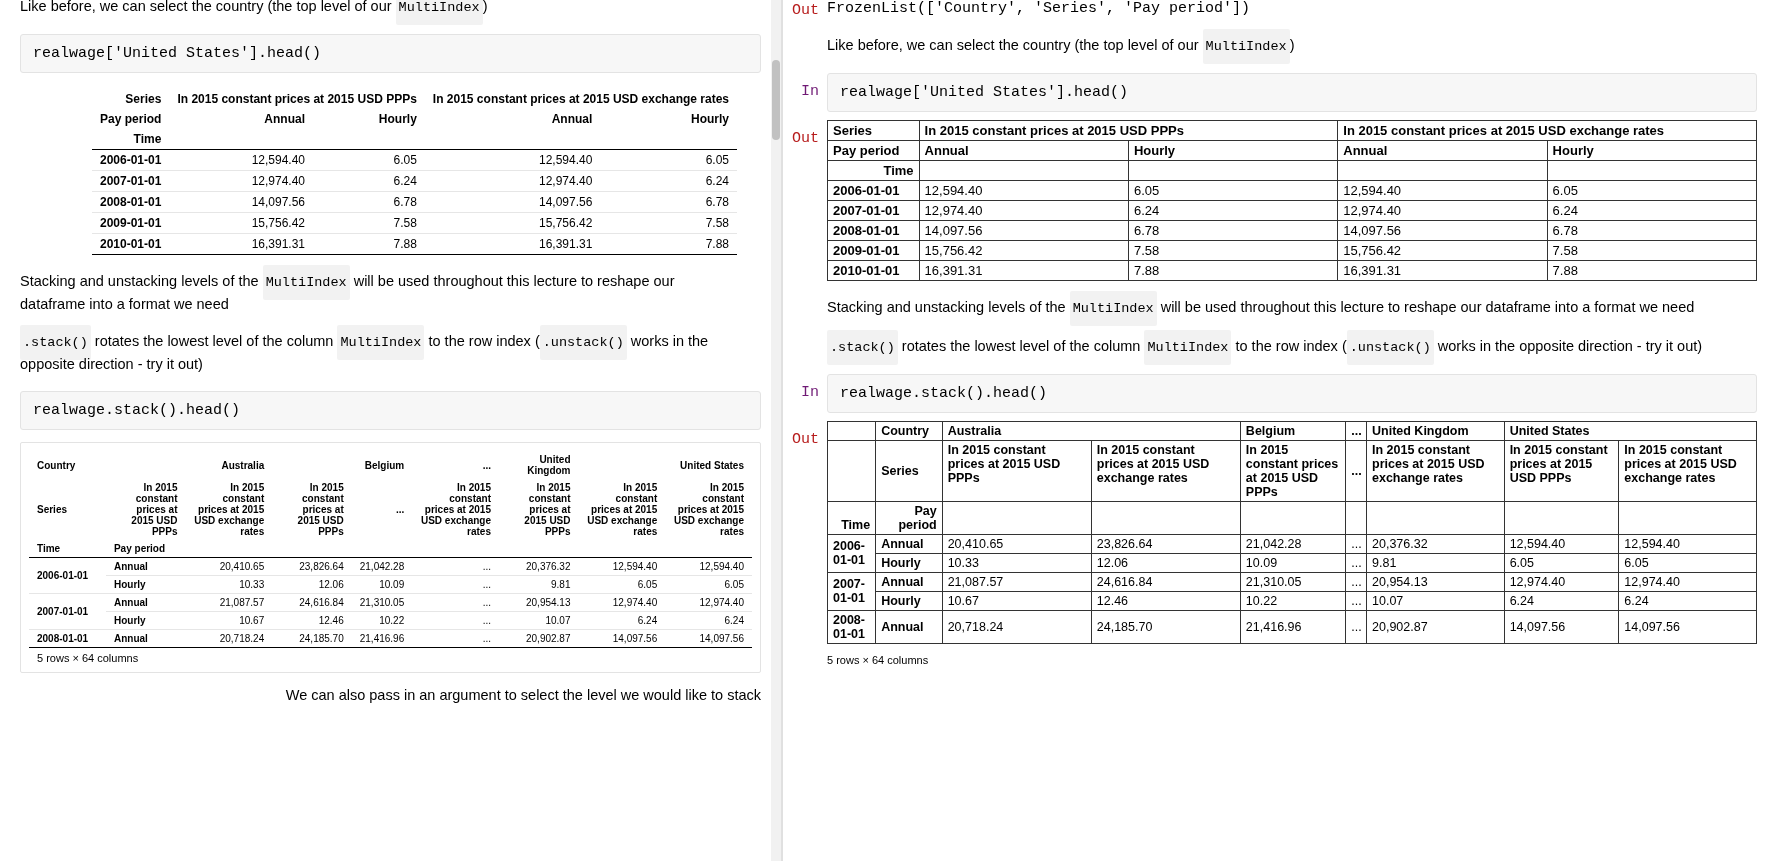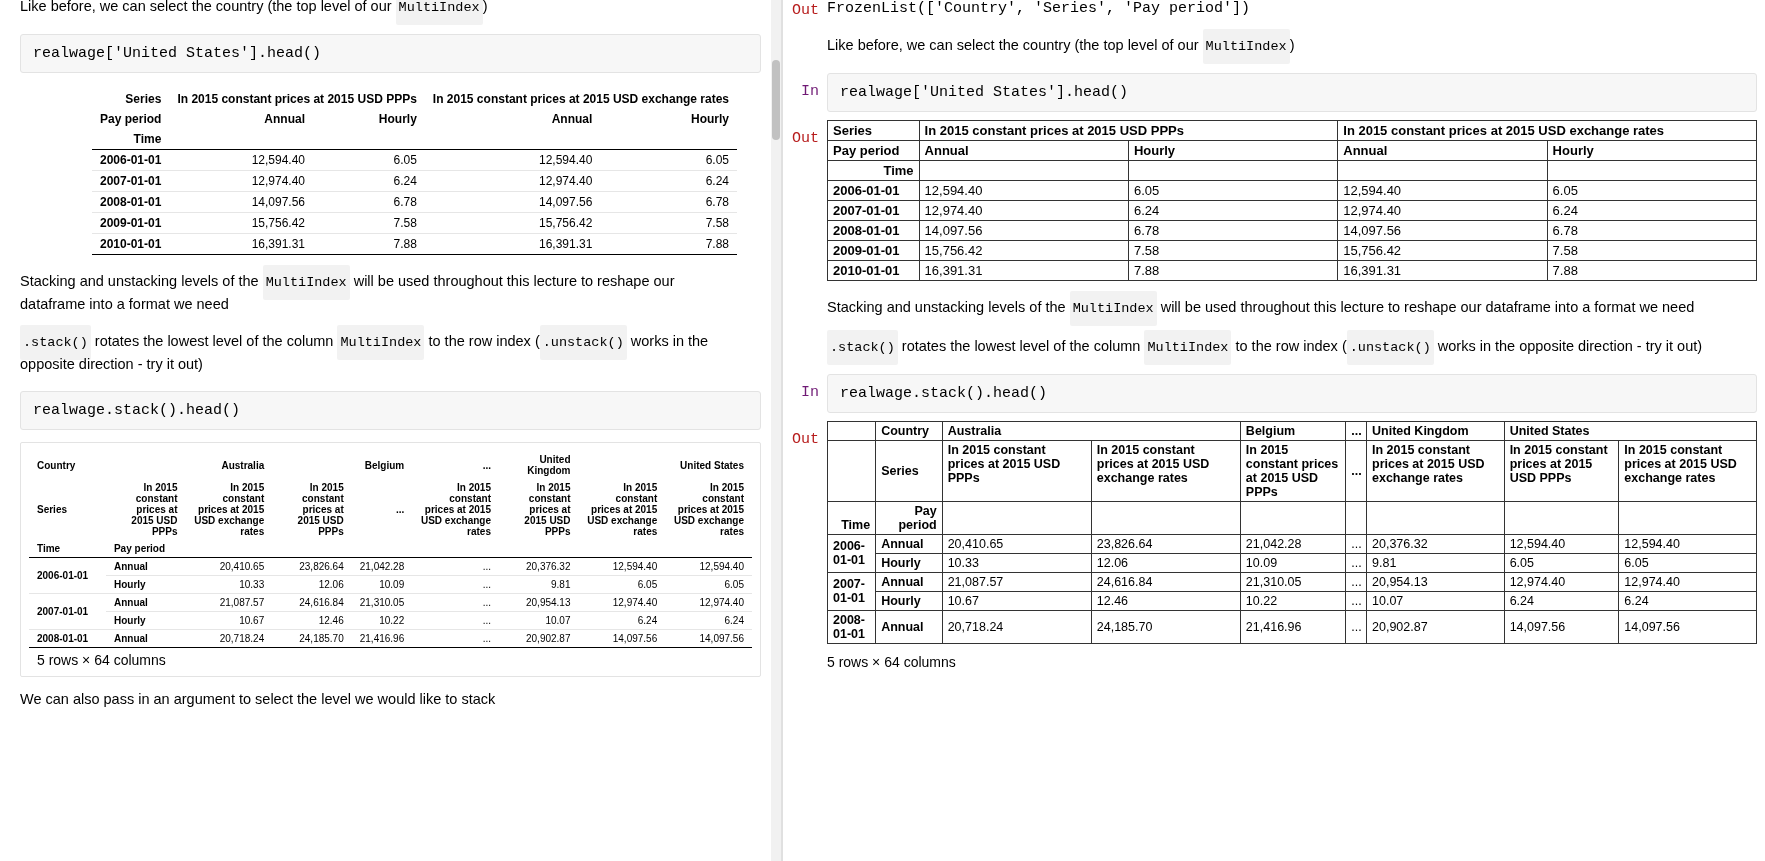--- a/index.html
+++ b/index.html
@@ -102,21 +102,21 @@
   table.df tbody td { text-align: right; }
   table.df tbody tr { border-bottom: 1px solid #e6e6e6; }
   table.df tbody tr:last-child { border-bottom: 1px solid #000; }
 
   .out-box {
     border: 1px solid #e3e3e3;
     background: #fff;
     border-radius: 2px;
   }
   .rowcount {
-    font-size: 14px; color: #000; padding: 4px 8px 8px 8px;
+    font-size: 11px; color: #000; padding: 4px 8px 8px 8px;
   }
 
   
   .cell-row { display: flex; align-items: flex-start; }
   .gutter {
     width: 44px; flex: 0 0 44px;
     text-align: right;
     padding-right: 8px;
     font-family: "Liberation Mono", monospace;
     font-size: 15px;
@@ -343,21 +343,21 @@
             <td>14,097.56</td>
             <td>14,097.56</td>
           </tr>
         </tbody>
       </table>
       <div class="rowcount">5 rows × 64 columns</div>
     </div>
 
     <div class="sp12"></div>
 
-    <p class="para" style="color:#000;">We can also pass in an argument to select the level we would like to stack</p>
+    <p class="para" style="color:#000;text-align:right;">We can also pass in an argument to select the level we would like to stack</p>
 
     <div class="scrollbar-track">
       <div class="scrollbar-thumb"></div>
     </div>
   </div>
 
   <div class="divider"></div>
 
   <div class="pane-right">
 

